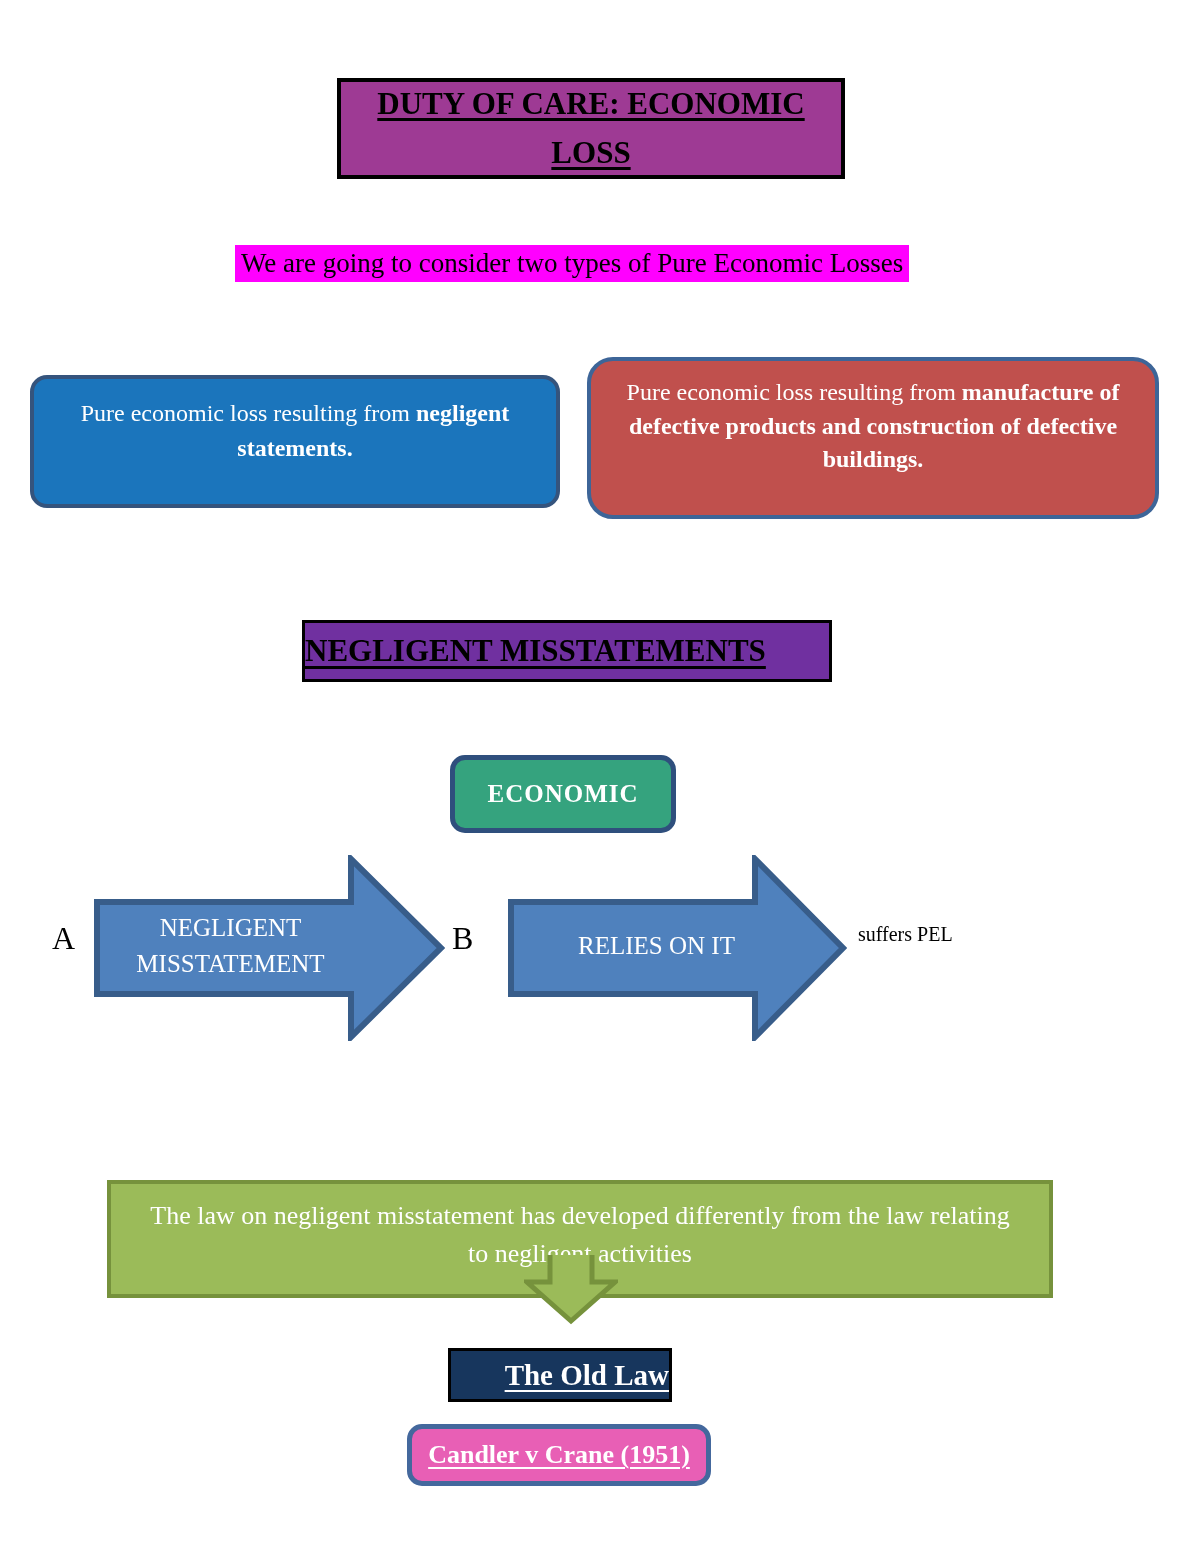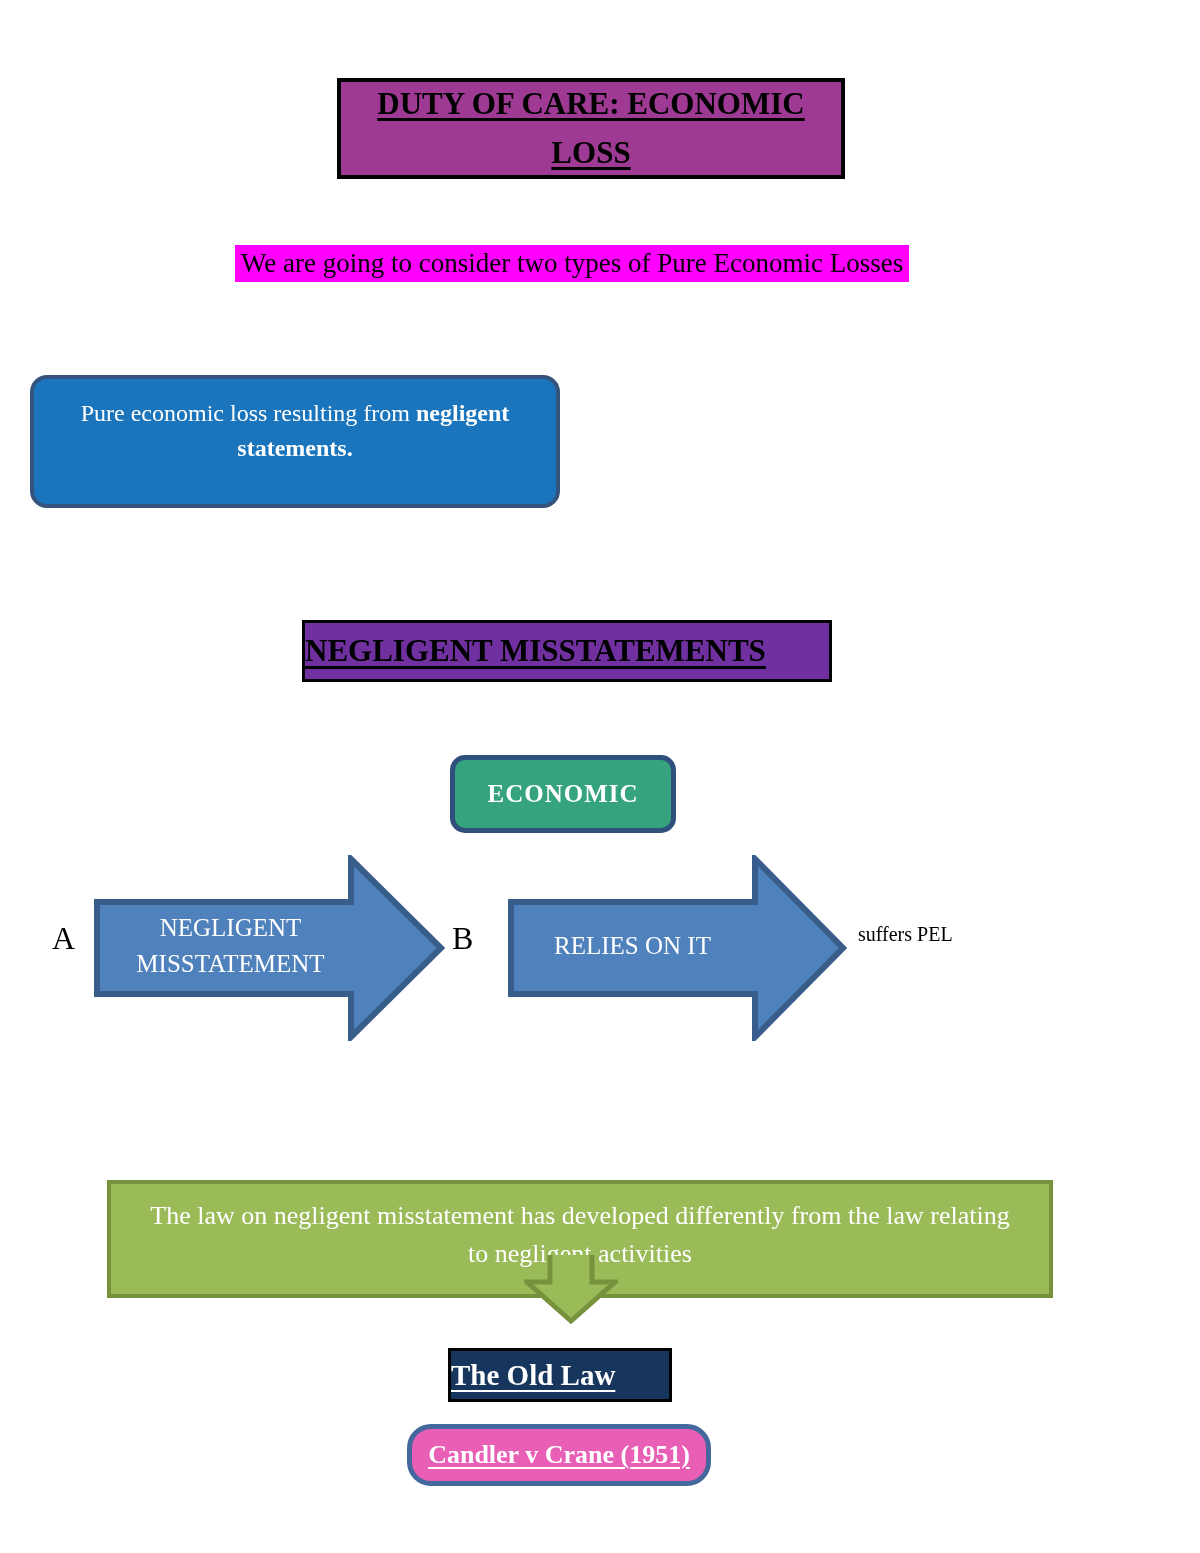--- a/index.html
+++ b/index.html
@@ -94,51 +94,51 @@
   }
   .arrow-svg{display:block;}
   .arrow-shape{fill:var(--arrow-fill);stroke:var(--arrow-stroke);stroke-width:6;}
   .arrow1-svg{left:93px;top:855px;}
   .arrow2-svg{left:507px;top:855px;}
   .arrow-label{
     display:flex;align-items:center;justify-content:center;
     text-align:center;color:#fff;font-size:25px;line-height:1.45;
   }
   .arrow1-label{left:108px;top:900px;width:245px;height:92px;}
-  .arrow2-label{left:510px;top:900px;width:245px;height:92px;}
+  .arrow2-label{left:534px;top:900px;width:245px;height:92px;}
 
   
   .development-box{
     left:107px;top:1180px;width:946px;height:118px;
     background:var(--green-bg);
     border:4px solid var(--green-border);
     color:#fff;font-size:26px;line-height:1.45;text-align:center;
     padding:13px 28px 0 28px;
   }
   .down-arrow-svg{left:524px;top:1255px;}
   .down-arrow-shape{fill:var(--green-bg);stroke:var(--green-border);stroke-width:5;}
 
   
   .oldlaw-box{
     left:448px;top:1348px;width:224px;height:54px;
     background:var(--oldlaw-bg);
     border:3px solid #000;
-    display:flex;align-items:center;justify-content:flex-start;
+    display:flex;align-items:center;justify-content:flex-end;
   }
   .oldlaw-box span{
     font-size:29px;font-weight:bold;color:#fff;
     text-decoration:underline;text-decoration-thickness:2px;text-underline-offset:5px;
   }
 
   
   .case-box{
     left:407px;top:1424px;width:304px;height:62px;
     background:var(--case-bg);
     border:5px solid var(--case-border);
-    border-radius:24px;
+    border-radius:15px;
     display:flex;align-items:center;justify-content:center;
   }
   .case-box span{
     font-size:26px;font-weight:bold;color:#fff;
     text-decoration:underline;text-decoration-thickness:2px;text-underline-offset:4px;
   }
 </style>
 </head>
 <body>
 
@@ -147,20 +147,23 @@
   <div class="abs intro-highlight">We are going to consider two types of Pure Economic Losses</div>
 
   <div class="abs title-box">
     <span>DUTY OF CARE: ECONOMIC LOSS</span>
   </div>
 
   <div class="abs type-box blue">
     <span>Pure economic loss resulting from </span><b>negligent statements.</b>
   </div>
 
+  <div class="abs type-box red">
+    <span>Pure economic loss resulting from </span><b>manufacture of defective products and construction of defective buildings.</b>
+  </div>
 
   <div class="abs section-box">
     <span>NEGLIGENT MISSTATEMENTS</span>
   </div>
 
   <div class="abs example-box">
     <span>ECONOMIC</span>
   </div>
 
   <div class="abs party-label party-a">A</div>

